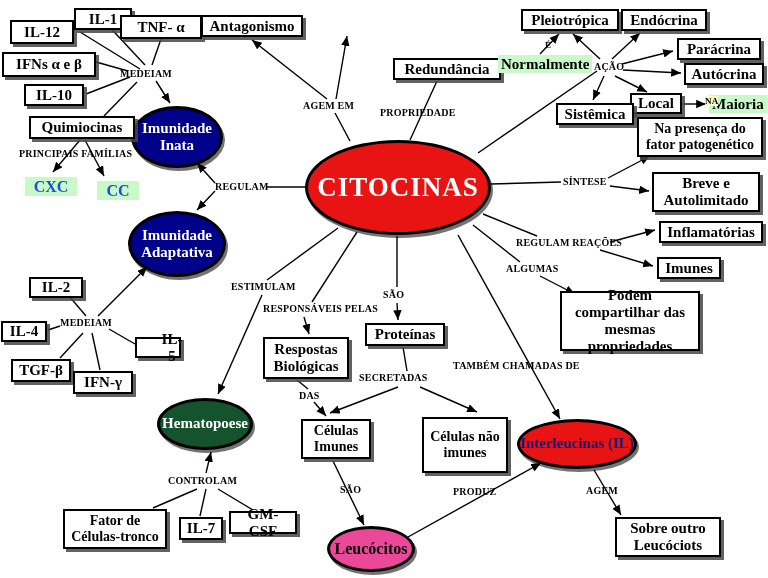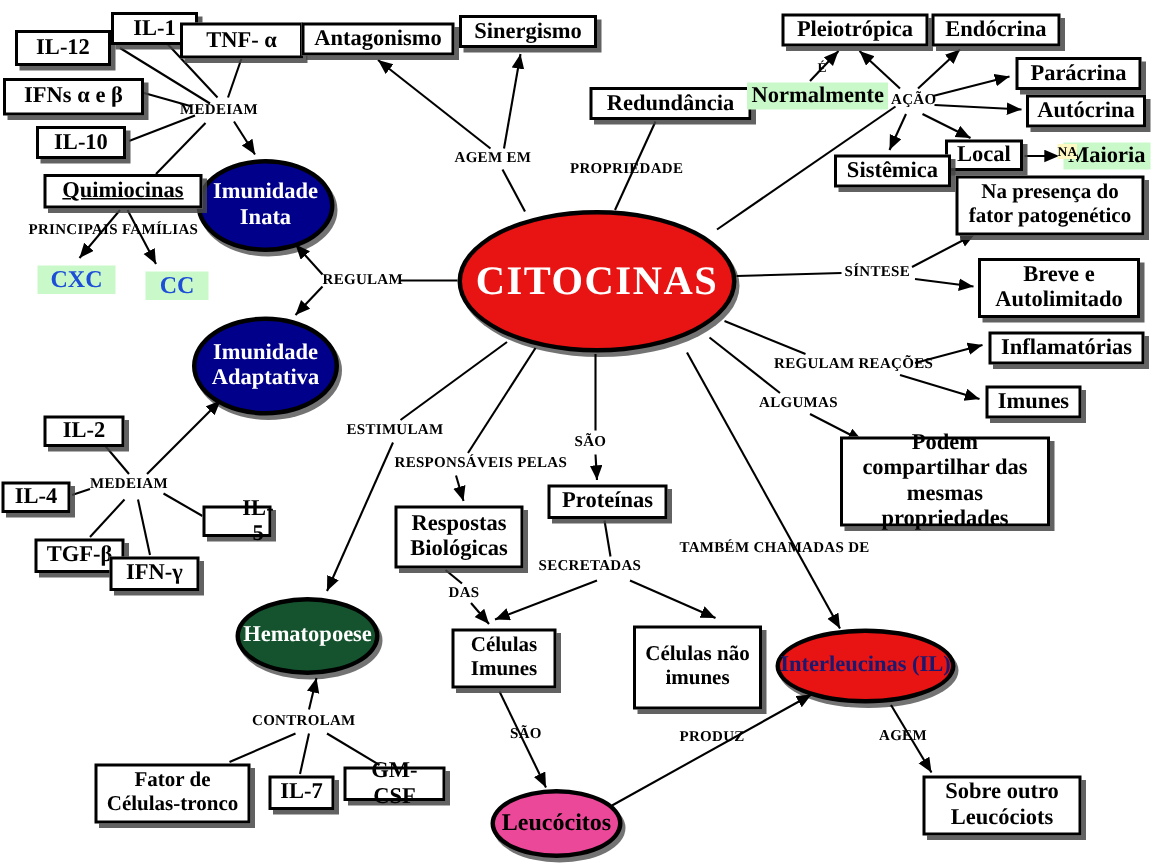--- a/index.html
+++ b/index.html
@@ -131,42 +131,41 @@
   <div class="ellipse el-navy" style="left:131px;top:106px;width:92px;height:62px;">Imunidade Inata</div>
   <div class="ellipse el-navy" style="left:128px;top:211px;width:98px;height:66px;">Imunidade Adaptativa</div>
   <div class="ellipse el-green" style="left:157px;top:398px;width:96px;height:52px;">Hematopoese</div>
   <div class="ellipse el-yellow" style="left:327px;top:526px;width:88px;height:46px;">Leucócitos</div>
   <div class="ellipse el-red-small" style="left:517px;top:419px;width:120px;height:50px;">Interleucinas (IL)</div>
 
   <div class="box" style="left:10px;top:20px;width:64px;height:24px;">IL-12</div>
   <div class="box" style="left:74px;top:8px;width:58px;height:22px;">IL-1</div>
   <div class="box" style="left:120px;top:15px;width:82px;height:24px;">TNF- α</div>
   <div class="box" style="left:201px;top:15px;width:102px;height:22px;">Antagonismo</div>
-  <div class="box" style="left:306px;top:10px;width:92px;height:22px;">Sinergismo</div>
   <div class="box" style="left:521px;top:9px;width:98px;height:22px;">Pleiotrópica</div>
   <div class="box" style="left:621px;top:9px;width:86px;height:22px;">Endócrina</div>
   <div class="box" style="left:677px;top:38px;width:84px;height:22px;">Parácrina</div>
   <div class="box" style="left:2px;top:52px;width:94px;height:25px;">IFNs α e β</div>
   <div class="box" style="left:393px;top:58px;width:108px;height:22px;">Redundância</div>
   <div class="box" style="left:684px;top:63px;width:80px;height:22px;">Autócrina</div>
   <div class="box" style="left:24px;top:84px;width:60px;height:22px;">IL-10</div>
   <div class="box" style="left:630px;top:93px;width:52px;height:21px;">Local</div>
   <div class="box" style="left:556px;top:103px;width:78px;height:22px;">Sistêmica</div>
-  <div class="box" style="left:29px;top:116px;width:106px;height:23px;text-decoration:underline;">Quimiocinas</div>
+  <div class="box" style="left:29px;top:116px;width:106px;height:23px;">Quimiocinas</div>
   <div class="box multi" style="left:637px;top:117px;width:126px;height:40px;">Na presença do fator patogenético</div>
   <div class="box multi" style="left:652px;top:172px;width:108px;height:40px;font-size:15px;">Breve e Autolimitado</div>
   <div class="box" style="left:659px;top:221px;width:104px;height:22px;">Inflamatórias</div>
   <div class="box" style="left:657px;top:257px;width:64px;height:22px;">Imunes</div>
   <div class="box" style="left:29px;top:277px;width:54px;height:21px;">IL-2</div>
   <div class="box multi" style="left:560px;top:291px;width:140px;height:60px;font-size:15px;">Podem compartilhar das mesmas propriedades</div>
   <div class="box" style="left:1px;top:321px;width:46px;height:21px;">IL-4</div>
   <div class="box" style="left:365px;top:323px;width:80px;height:23px;">Proteínas</div>
   <div class="box" style="left:135px;top:337px;width:46px;height:21px;padding-left:32px;">IL-5</div>
   <div class="box multi" style="left:263px;top:337px;width:86px;height:42px;font-size:15px;">Respostas Biológicas</div>
-  <div class="box" style="left:11px;top:359px;width:60px;height:23px;margin-left:12px;">TGF-β</div>
+  <div class="box" style="left:11px;top:359px;width:60px;height:23px;">TGF-β</div>
   <div class="box" style="left:73px;top:371px;width:60px;height:23px;">IFN-γ</div>
   <div class="box multi" style="left:301px;top:419px;width:70px;height:40px;">Células Imunes</div>
   <div class="box multi" style="left:422px;top:417px;width:86px;height:56px;">Células não imunes</div>
   <div class="box multi" style="left:63px;top:509px;width:104px;height:40px;">Fator de Células-tronco</div>
   <div class="box" style="left:179px;top:517px;width:44px;height:23px;">IL-7</div>
   <div class="box" style="left:229px;top:511px;width:68px;height:23px;">GM-CSF</div>
   <div class="box multi" style="left:587px;top:517px;width:106px;height:40px;font-size:15px;margin-left:28px;">Sobre outro Leucóciots</div>
 
   <div class="hl" style="left:498px;top:55px;">Normalmente</div>
   <div class="hl" style="left:709px;top:95px;">Maioria</div>

